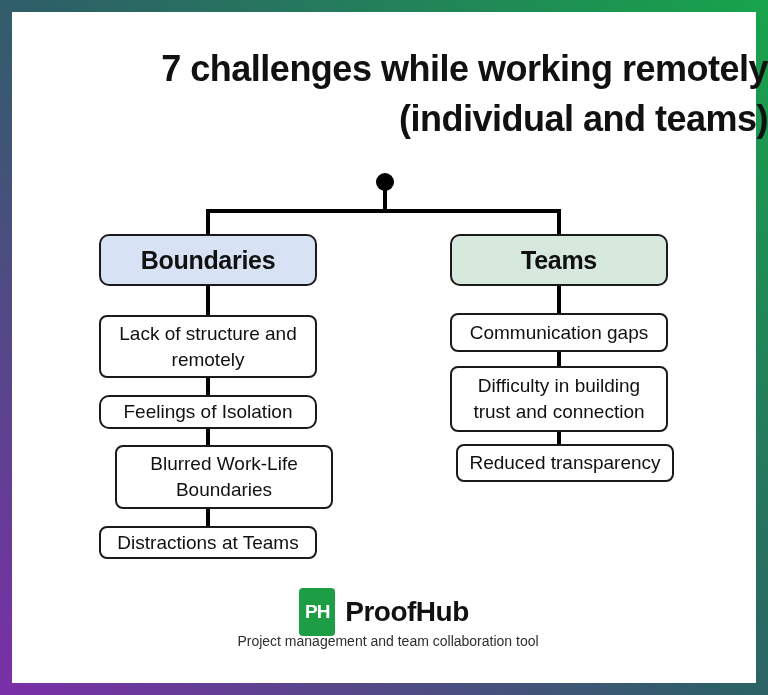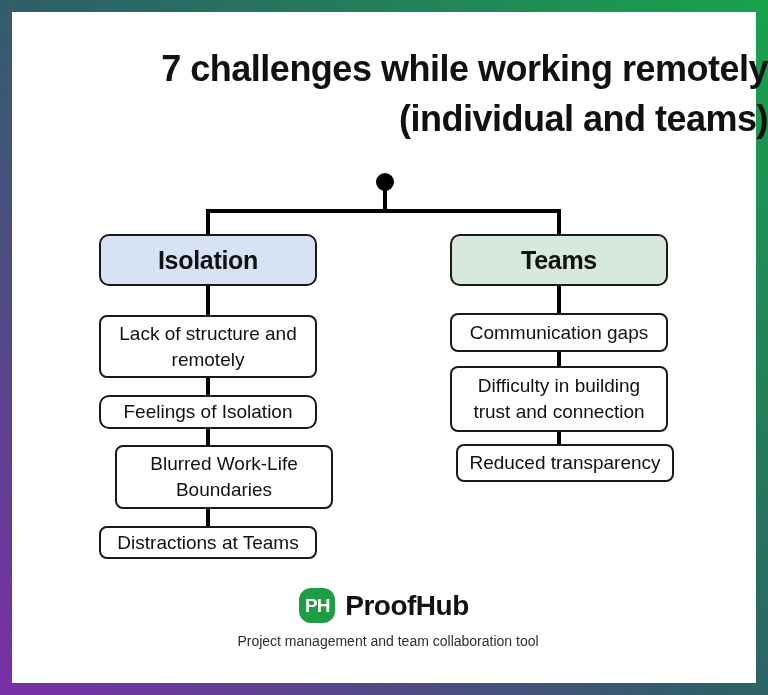--- a/index.html
+++ b/index.html
@@ -77,22 +77,22 @@
   .logo-row {
     position: absolute;
     left: 0; top: 588px; width: 100%;
     display: flex;
     align-items: center;
     justify-content: center;
     gap: 10px;
     z-index: 3;
   }
   .ph-badge {
-    width: 36px; height: 35px;
-    border-radius: 12px;
+    width: 36px; height: 48px;
+    border-radius: 4px;
     background: var(--brand_green);
     display: flex;
     align-items: center;
     justify-content: center;
     color: #fff;
     font-weight: 700;
     font-size: 19px;
     letter-spacing: -1px;
   }
   .brand {
@@ -120,21 +120,21 @@
     <div>7 challenges while working remotely</div>
     <div>(individual and teams)</div>
   </div>
 
   <div class="dot" style="left:376px; top:173px;"></div>
   <div class="line" style="left:383px; top:188px; width:4px; height:25px;"></div>
   <div class="line" style="left:206px; top:209px; width:355px; height:4px;"></div>
   <div class="line" style="left:206px; top:209px; width:4px; height:327px;"></div>
   <div class="line" style="left:557px; top:209px; width:4px; height:245px;"></div>
 
-  <div class="node hdr hdr-individual" style="left:99px; top:234px; height:52px;">Isolation</div>
+  <div class="node hdr hdr-individual" style="left:99px; top:234px; height:52px;">Boundaries</div>
   <div class="node" style="left:99px; top:315px; height:63px;">Lack of structure and remotely</div>
   <div class="node" style="left:99px; top:395px; height:34px;border-radius:10px;">Feelings of Isolation</div>
   <div class="node" style="left:99px; top:445px; height:64px;margin-left:16px;">Blurred Work-Life Boundaries</div>
   <div class="node" style="left:99px; top:526px; height:33px;">Distractions at Teams</div>
 
   <div class="node hdr hdr-teams" style="left:450px; top:234px; height:52px;">Teams</div>
   <div class="node" style="left:450px; top:313px; height:39px;">Communication gaps</div>
   <div class="node" style="left:450px; top:366px; height:66px;">Difficulty in building trust and connection</div>
   <div class="node" style="left:456px; top:444px; height:38px;">Reduced transparency</div>
 

